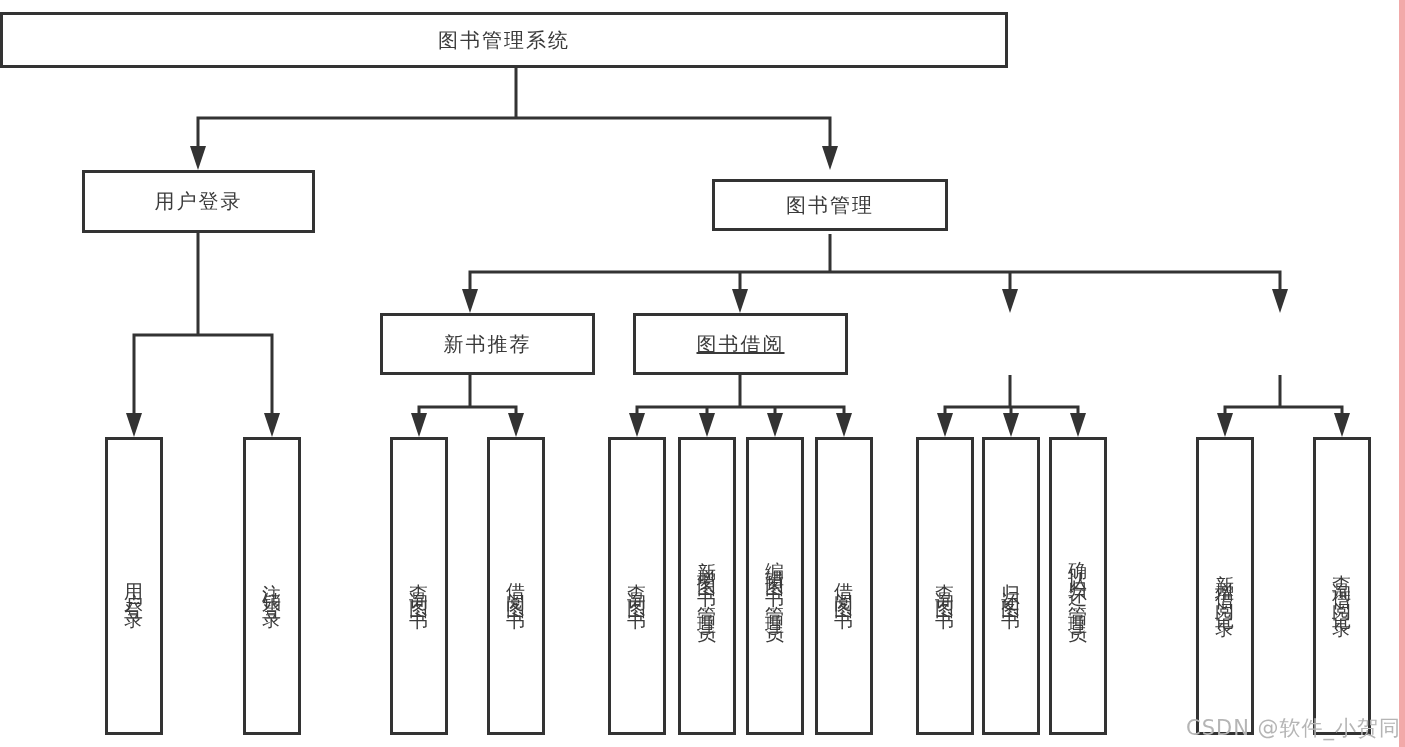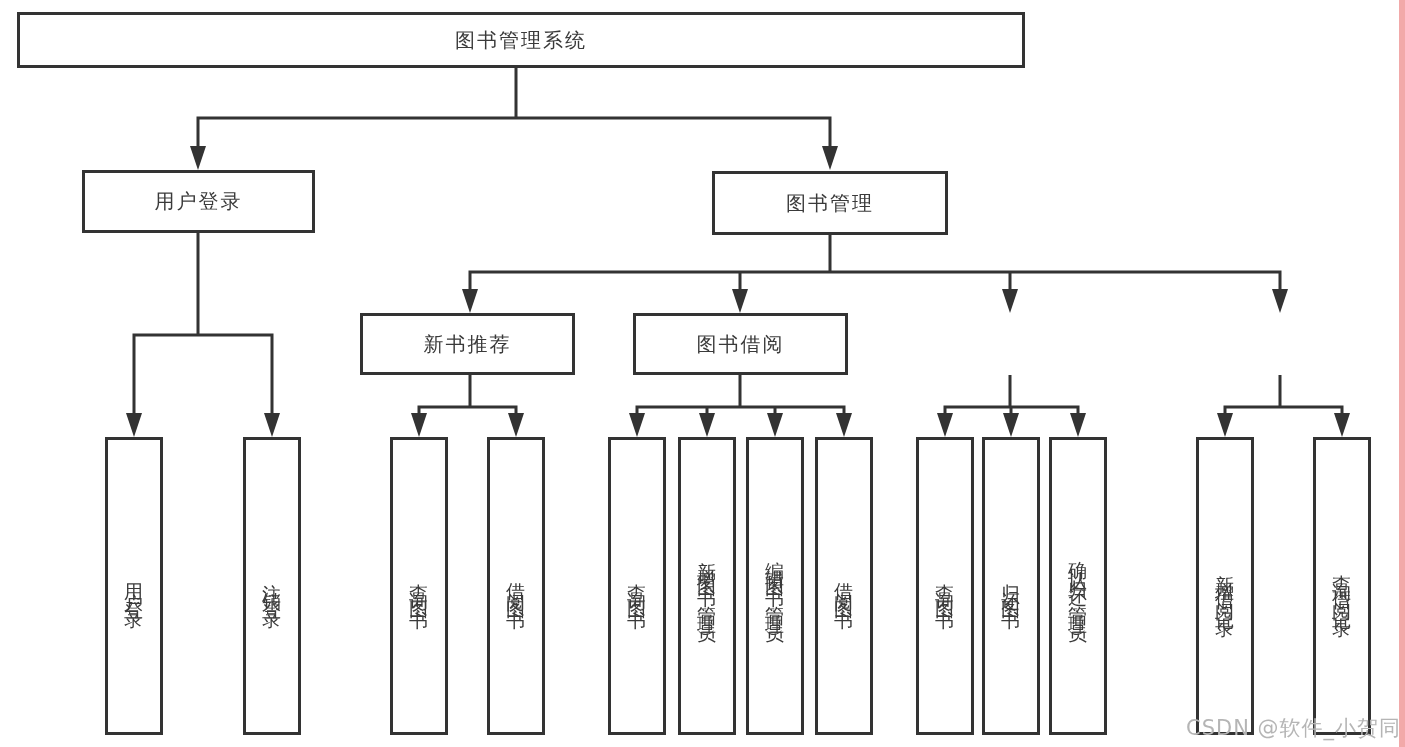--- a/index.html
+++ b/index.html
@@ -39,26 +39,26 @@
     white-space: nowrap;
   }
   .vlabel {
     writing-mode: vertical-rl;
     text-orientation: mixed;
     font-size: 19px;
     letter-spacing: 9px;
     line-height: 1.1;
   }
   
-  .n-root            { left: 17px;   top: 12px;  width: 1008px; height: 56px; }
+  .n-root            { left: 0;   top: 12px;  width: 1008px; height: 56px; }
   .n-user-login      { left: 82px;   top: 170px; width: 233px;  height: 63px; }
-  .n-book-mgmt       { left: 712px;  top: 171px; width: 236px;  height: 64px; }
+  .n-book-mgmt       { left: 712px;  top: 179px; width: 236px;  height: 52px; }
   .n-l3              { top: 313px;   width: 215px; height: 62px; }
-  .n-new-books       { left: 360px; }
-  .n-book-borrow     { left: 633px; }
+  .n-new-books       { left: 380px; }
+  .n-book-borrow     { left: 633px; text-decoration: underline; }
   .n-current-borrow  { left: 903px; }
   .n-borrow-records  { left: 1173px; }
   .n-leaf            { top: 437px; width: 58px; height: 298px; }
   .p-105  { left: 105px; }
   .p-243  { left: 243px; }
   .p-390  { left: 390px; }
   .p-487  { left: 487px; }
   .p-608  { left: 608px; }
   .p-678  { left: 678px; }
   .p-746  { left: 746px; }

